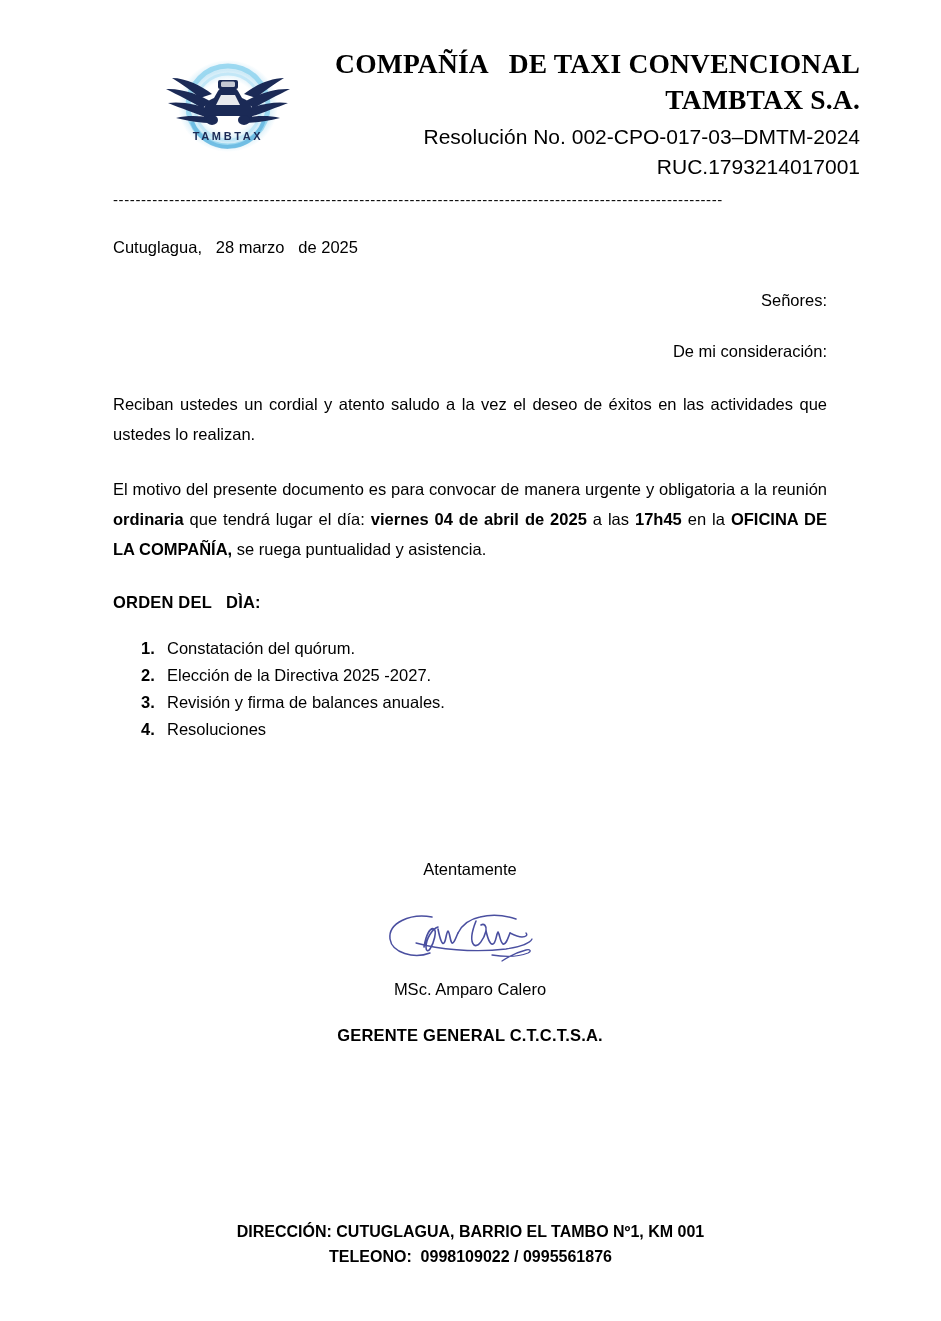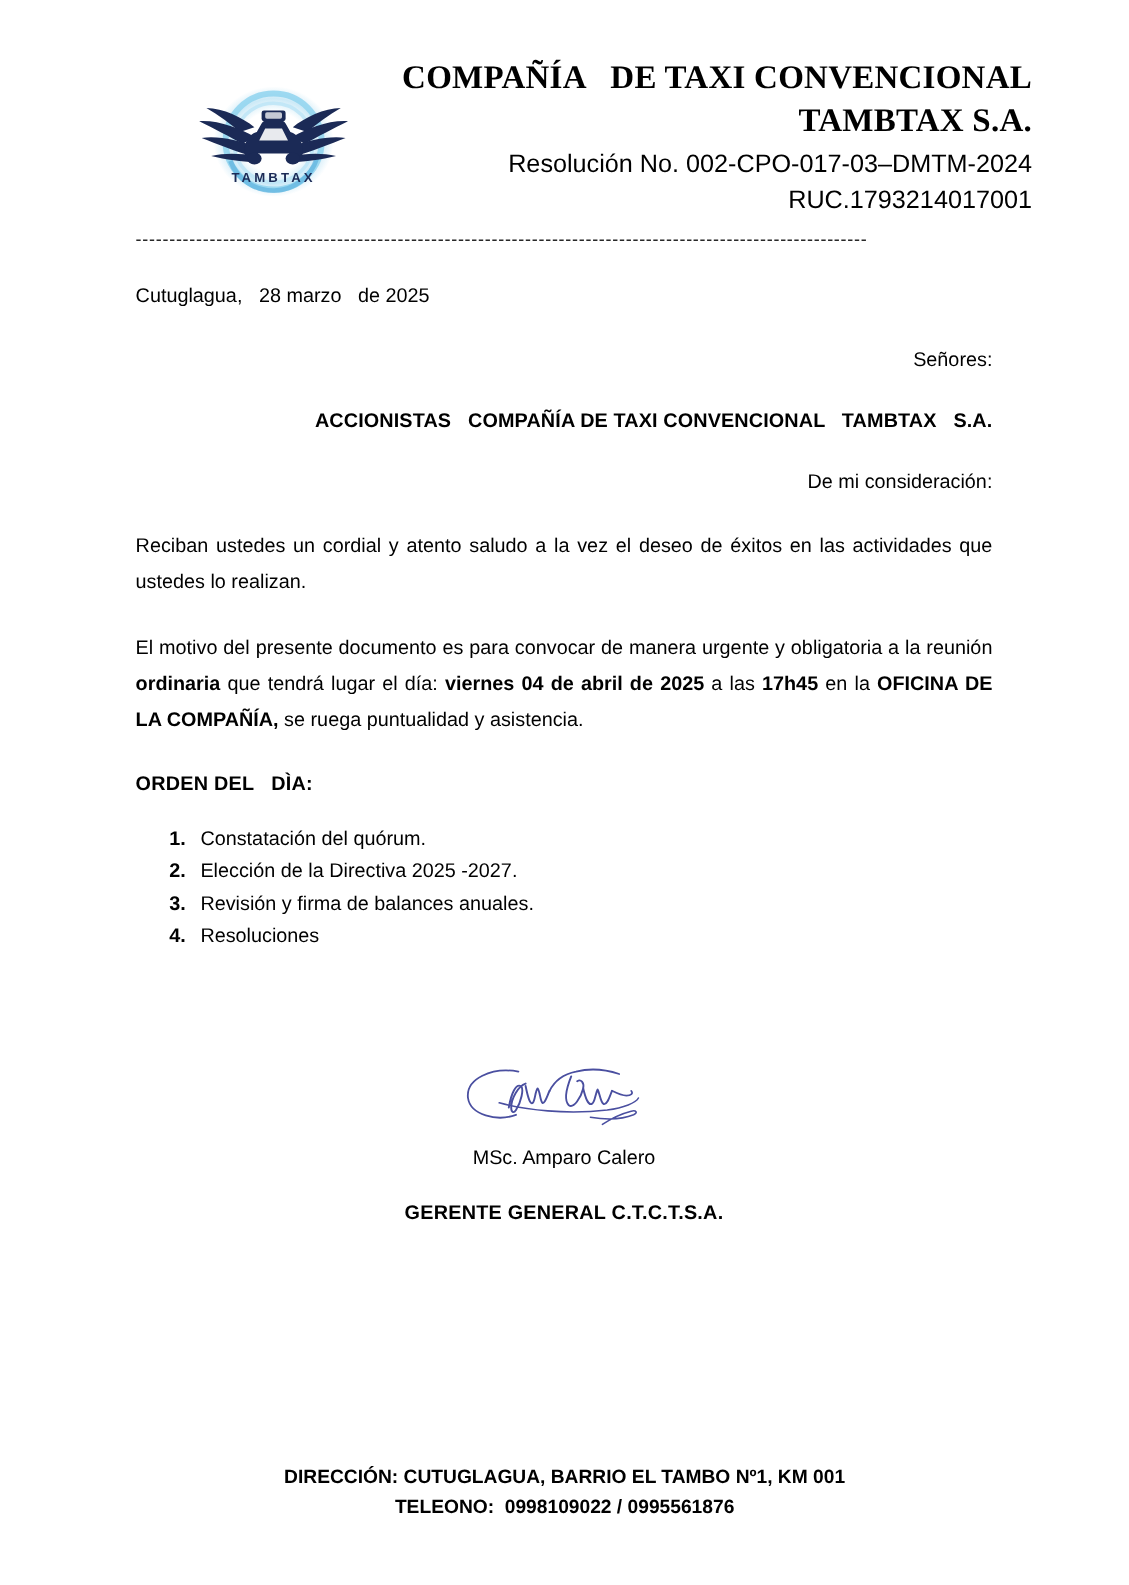--- a/index.html
+++ b/index.html
@@ -26,21 +26,21 @@
   .letterhead {
     position: absolute;
     left: 0;
     top: 46px;
     width: 941px;
     height: 145px;
   }
   .logo-wrap {
     position: absolute;
     left: 152px;
-    top: 16px;
+    top: 4px;
     width: 152px;
     height: 112px;
   }
   .logo-wrap svg { display: block; width: 152px; height: 112px; }
 
   .head-text {
     position: absolute;
     left: 310px;
     top: 0;
     width: 550px;
@@ -230,21 +230,20 @@
   </div>
 
   <div class="divider">-------------------------------------------------------------------------------------------------------------</div>
 
   <div class="body-area">
 
     <div class="dateline">Cutuglagua,   28 marzo   de 2025</div>
 
     <div class="block">Señores:</div>
 
-    <div class="block addressee">ACCIONISTAS   COMPAÑÍA DE TAXI CONVENCIONAL   TAMBTAX   S.A.</div>
 
 
     <div class="block">De mi consideración:</div>
 
     <div class="block para">Reciban ustedes un cordial y atento saludo a la vez el deseo de éxitos en las actividades que ustedes lo realizan.</div>
 
     <div class="block para">
       <span>El motivo del presente documento es para convocar de manera urgente y obligatoria a la reunión </span><span class="bold">ordinaria</span><span> que tendrá lugar   el día: </span><span class="bold">viernes 04 de abril   de 2025</span><span> a las </span><span class="bold">17h45</span><span> en la </span><span class="bold">OFICINA DE LA COMPAÑÍA,</span><span>  se ruega puntualidad y asistencia.</span>
     </div>
 
@@ -265,20 +264,21 @@
       </li>
       <li>
         <span class="num">4.</span>
         <span>Resoluciones</span>
       </li>
     </ol>
 
   </div>
 
   <div class="sign-area">
+    <div class="atentamente">Atentamente</div>
 
     <div class="sig-img">
       <svg viewBox="0 0 180 72" xmlns="http://www.w3.org/2000/svg" aria-hidden="true">
         <g fill="none" stroke="#4a4fa0" stroke-linecap="round" stroke-linejoin="round">
           <path d="M52 18 C30 14 8 24 10 40 C12 54 34 60 50 54" stroke-width="1.5"></path>
           <path d="M44 48 C46 36 50 28 54 30 C57 32 54 44 50 50 C48 53 46 52 46 48 C46 40 52 30 58 28" stroke-width="1.6"></path>
           <path d="M58 30 C60 40 62 46 64 44 C66 42 66 34 68 32 C70 34 70 42 72 44 C74 45 76 38 78 34" stroke-width="1.6"></path>
           <path d="M78 34 C82 26 90 20 100 18 C112 15 124 16 136 20" stroke-width="1.5"></path>
           <path d="M96 22 C92 32 90 42 94 46 C98 49 104 40 106 32 C107 27 104 24 101 26" stroke-width="1.6"></path>
           <path d="M106 32 C108 40 110 46 113 45 C116 44 116 36 118 33 C120 36 120 43 123 45 C126 46 128 39 130 34" stroke-width="1.6"></path>

